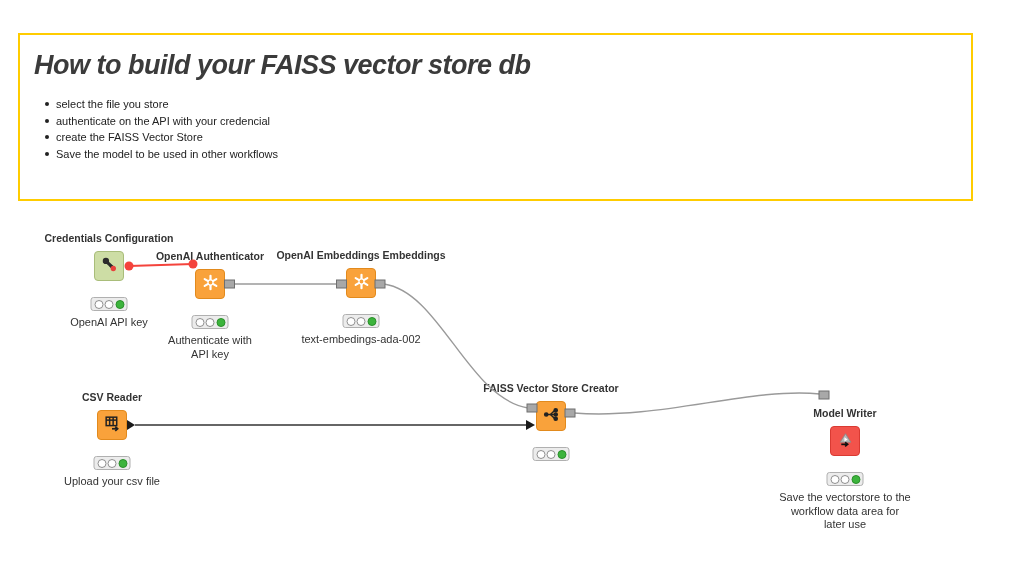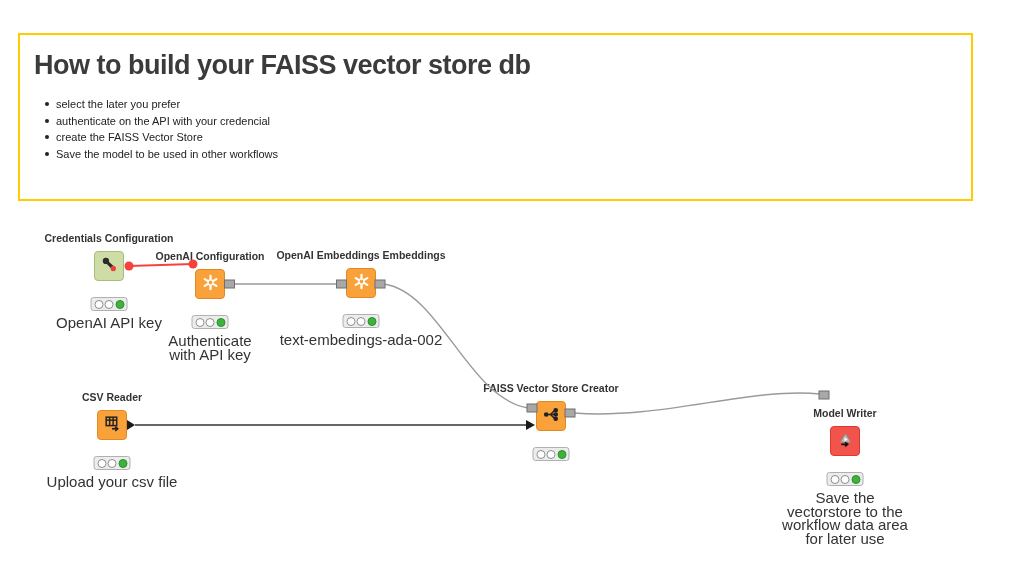--- a/index.html
+++ b/index.html
@@ -12,21 +12,21 @@
   }
   .canvas { position: absolute; left: 0; top: 0; width: 1024px; height: 565px; }
 
   
   .note {
     position: absolute; left: 18px; top: 33px; width: 955px; height: 168px;
     border: 2px solid #ffcc00; background: #ffffff; padding: 15px 14px 0 14px;
   }
   .note h1 {
     font-size: 27px; font-weight: bold; color: #3b3b3b;
-    letter-spacing: -0.5px; margin-bottom: 15px;
+    letter-spacing: -0.5px; margin-bottom: 15px; font-style: italic;
   }
   .note ul { list-style: none; padding-left: 22px; }
   .note li {
     font-size: 11px; color: #222; line-height: 16.5px; position: relative;
   }
   .note li::before {
     content: ""; position: absolute; left: -11px; top: 6px;
     width: 4px; height: 4px; border-radius: 50%; background: #222;
   }
 
@@ -52,41 +52,41 @@
     border: 1px solid #b0b0b0; border-radius: 3px;
     display: flex; align-items: center; justify-content: center; gap: 1.5px;
   }
   .light { width: 9px; height: 9px; border-radius: 50%; }
   .light-off { background: #ffffff; border: 1px solid #8f8f8f; }
   .light-on  { background: #3cb43c; border: 1px solid #2a8f2a; }
 
   .node-annotation {
     position: absolute; top: calc(100% + 23px); left: 50%;
     transform: translateX(-50%); text-align: center;
-    font-size: 15px; color: #333; line-height: 13.5px; white-space: nowrap;
+    font-size: 11px; color: #333; line-height: 13.5px; white-space: nowrap;
   }
   .node-annotation.wrap { white-space: normal; }
   .w100 { width: 100px; }
   .w132 { width: 132px; }
 
   
   svg.wires {
     position: absolute; left: 0; top: 0; width: 1024px; height: 565px;
     pointer-events: none;
   }
 </style>
 </head>
 <body>
 
 <div class="canvas">
 
   <div class="note">
     <h1>How to build your FAISS vector store db</h1>
     <ul>
-      <li>select the later you prefer</li>
+      <li>select the file you store</li>
       <li>authenticate on the API with your credencial</li>
       <li>create the FAISS Vector Store</li>
       <li>Save the model to be used in other workflows</li>
     </ul>
   </div>
 
   <div class="node" style="left:94px; top:251px;">
     <div class="node-title">Credentials Configuration</div>
     <div class="node-body node-green">
       <span>
@@ -100,21 +100,21 @@
     </div>
     <div class="traffic-light">
       <span class="light light-off"></span>
       <span class="light light-off"></span>
       <span class="light light-on"></span>
     </div>
     <div class="node-annotation">OpenAI API key</div>
   </div>
 
   <div class="node" style="left:195px; top:269px;">
-    <div class="node-title">OpenAI Configuration</div>
+    <div class="node-title">OpenAI Authenticator</div>
     <div class="node-body node-orange">
       <span>
         <svg width="19" height="19" viewBox="0 0 18 18">
           <g stroke="#ffffff" stroke-width="2.1" stroke-linecap="round">
             <line x1="9" y1="2.6" x2="9" y2="15.4"></line>
             <line x1="3.5" y1="5.8" x2="14.5" y2="12.2"></line>
             <line x1="3.5" y1="12.2" x2="14.5" y2="5.8"></line>
           </g>
           <circle cx="9" cy="9" r="2.4" fill="#f9a23b" stroke="#ffffff" stroke-width="1.2"></circle>
         </svg>

